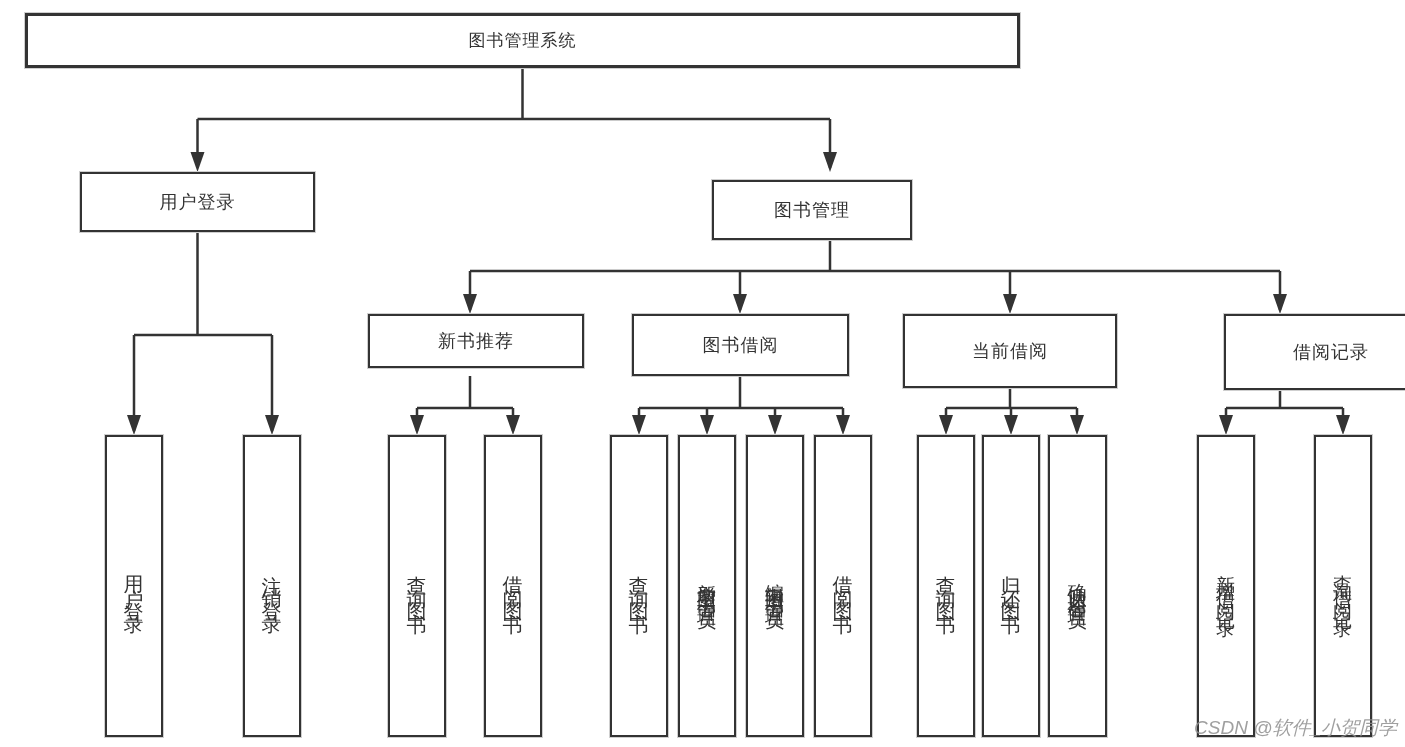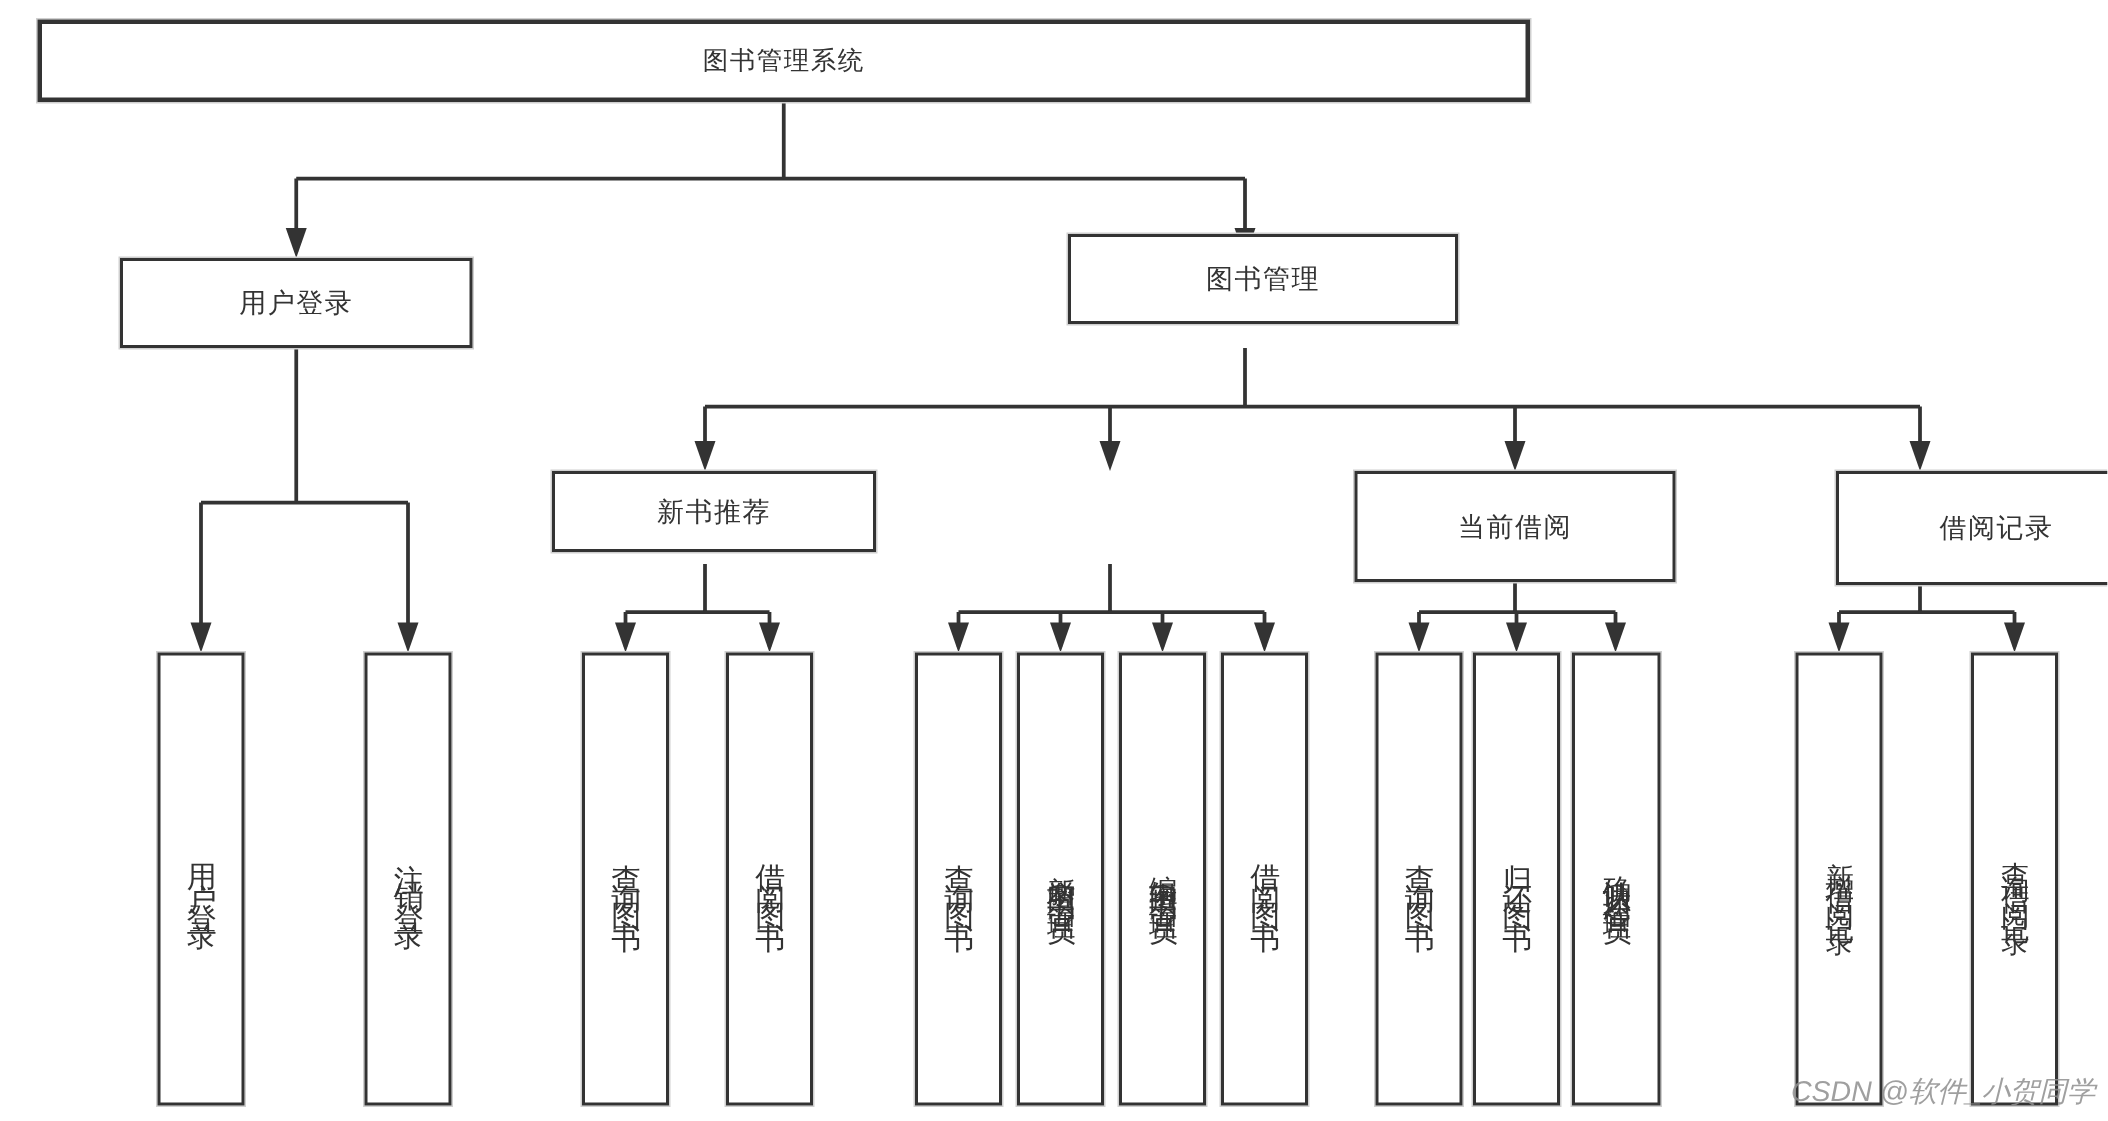--- a/index.html
+++ b/index.html
@@ -101,26 +101,29 @@
     </g>
   </svg>
 
   <div class="box root-box" style="left:25px;top:13px;width:995px;height:55px">
     <span class="hlabel">图书管理系统</span>
   </div>
 
   <div class="box" style="left:80px;top:172px;width:235px;height:60px">
     <span class="hlabel">用户登录</span>
   </div>
-  <div class="box" style="left:712px;top:156px;width:260px;height:60px">
+  <div class="box" style="left:712px;top:180px;width:200px;height:60px">
     <span class="hlabel">图书管理</span>
   </div>
 
   <div class="box" style="left:368px;top:314px;width:216px;height:54px">
     <span class="hlabel">新书推荐</span>
+  </div>
+  <div class="box" style="left:632px;top:314px;width:217px;height:62px">
+    <span class="hlabel">图书借阅</span>
   </div>
   <div class="box" style="left:903px;top:314px;width:214px;height:74px">
     <span class="hlabel">当前借阅</span>
   </div>
   <div class="box" style="left:1224px;top:314px;width:214px;height:76px">
     <span class="hlabel">借阅记录</span>
   </div>
 
   <div class="box leaf" style="left:105px;top:435px;width:58px;height:302px">
     <span class="vlabel">用户登录</span>

